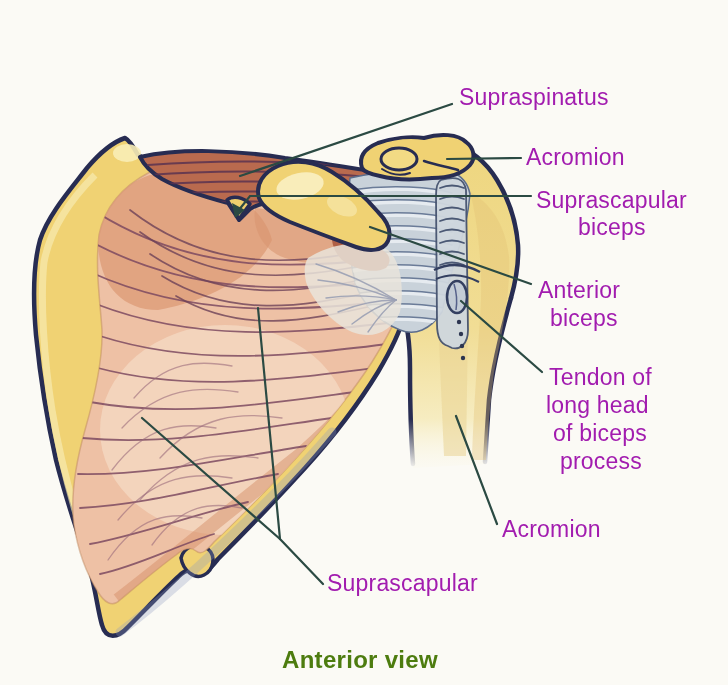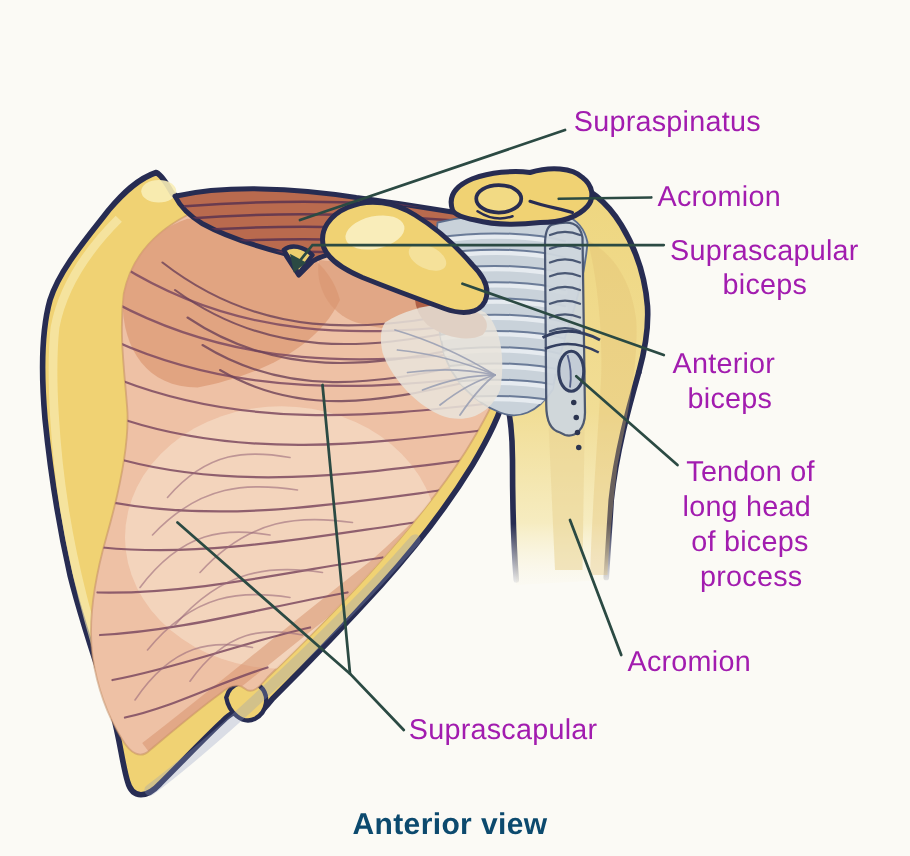--- a/index.html
+++ b/index.html
@@ -1,21 +1,21 @@
 <!DOCTYPE html>
 <html><head>
 <meta charset="utf-8">
 <style>
   html,body{margin:0;padding:0;}
   body{width:728px;height:685px;position:relative;background:#fbfaf5;overflow:hidden;
        font-family:"Liberation Sans","DejaVu Sans",sans-serif;}
   #stage{position:absolute;left:0;top:0;width:728px;height:685px;}
   svg{position:absolute;left:0;top:0;}
   .lbl{position:absolute;font-size:23px;color:#a21caf;letter-spacing:.2px;white-space:nowrap;line-height:1;}
-  .caption{position:absolute;font-size:24px;font-weight:bold;color:#0c4a6e;letter-spacing:.3px;white-space:nowrap;}
+  .caption{position:absolute;font-size:24px;font-weight:bold;color:#4d7c0f;letter-spacing:.3px;white-space:nowrap;}
 </style>
 </head>
 <body>
 
 <div id="stage">
 <svg width="728" height="685" viewBox="0 0 728 685">
   <defs>
     <clipPath id="muscleClip">
           <path d="M 150,172 C 125,185 105,205 99,235 C 95,268 100,300 102,330 C 103,360 95,395 85,430 C 76,462 70,495 74,525 C 78,552 88,576 98,592 C 104,602 112,608 120,600 C 138,585 158,568 176,555 C 183,549 190,546 196,551 C 202,556 208,549 214,542 C 240,517 270,487 298,456 C 326,425 352,393 372,362 C 385,341 396,322 400,307 C 403,288 401,266 394,252 C 386,237 373,228 360,223 C 333,214 303,206 281,202 C 265,199 255,204 249,211 L 239,220 L 230,204 C 212,197 192,190 176,182 C 166,177 157,172 150,172 Z"></path>
         </clipPath>

